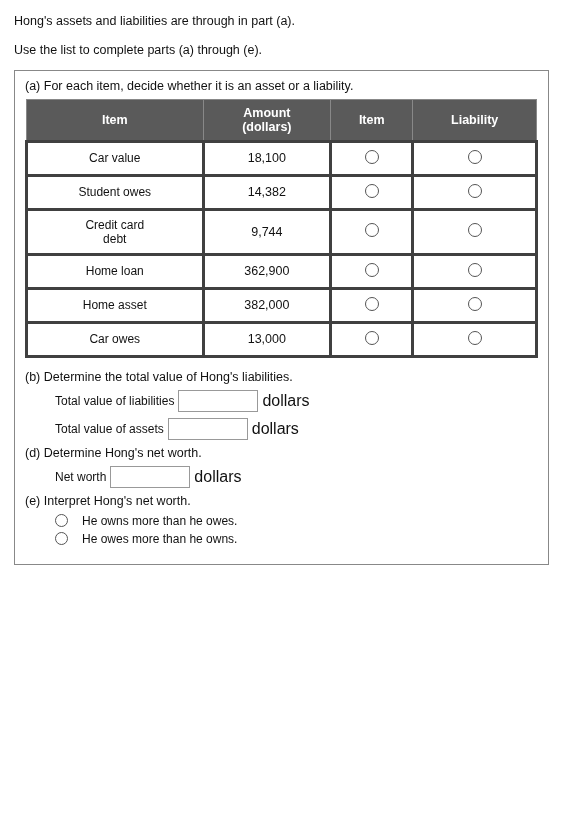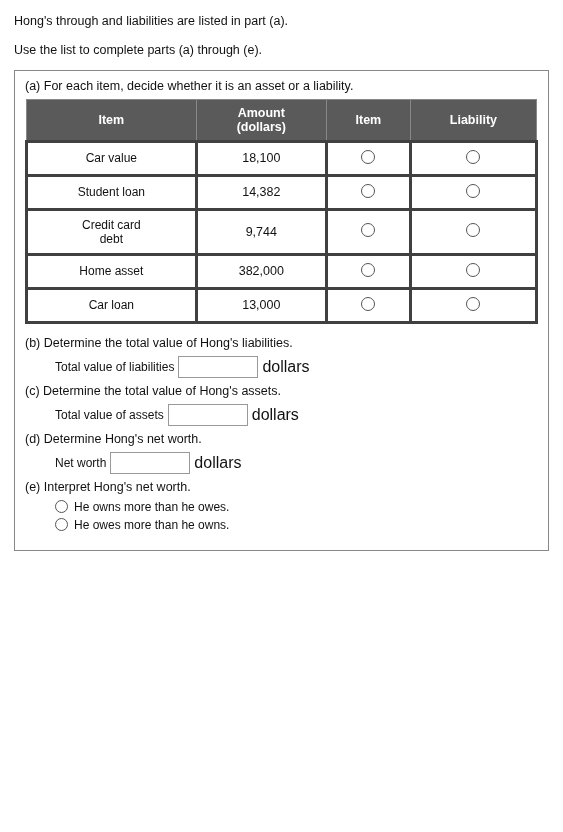--- a/index.html
+++ b/index.html
@@ -94,39 +94,39 @@
     }
     .input-box-lg {
       width: 80px;
     }
     .units-label {
       font-size: 16px;
     }
     .option-row {
       display: flex;
       align-items: center;
-      gap: 6px;
+      gap: 14px;
       margin-left: 30px;
       margin-bottom: 4px;
       font-size: 12px;
     }
     .option-circle {
       display: inline-block;
       width: 13px;
       height: 13px;
       border: 1.5px solid #555;
       border-radius: 50%;
       background: #fff;
       flex-shrink: 0;
     }
   </style>
 </head>
 <body>
 
-<p class="intro-text">Hong's through and liabilities are listed in part (a).</p>
+<p class="intro-text">Hong's assets and liabilities are through in part (a).</p>
 <p class="intro-text">Use the list to complete parts (a) through (e).</p>
 
 <div class="main-box">
 
   <div class="section">
     <p class="part-label">(a) For each item, decide whether it is an asset or a liability.</p>
     <table>
       <thead>
         <tr>
           <th class="item-col">Item</th>
@@ -136,58 +136,63 @@
         </tr>
       </thead>
       <tbody id="table-body">
       <tr>
             <td class="item-name">Car value</td>
             <td>18,100</td>
             <td><span class="radio-circle"></span></td>
             <td><span class="radio-circle"></span></td>
           </tr>
           <tr>
-            <td class="item-name">Student loan</td>
+            <td class="item-name">Student owes</td>
             <td>14,382</td>
             <td><span class="radio-circle"></span></td>
             <td><span class="radio-circle"></span></td>
           </tr>
           <tr>
             <td class="item-name">Credit card<br>debt</td>
             <td>9,744</td>
             <td><span class="radio-circle"></span></td>
             <td><span class="radio-circle"></span></td>
           </tr>
           <tr>
+            <td class="item-name">Home loan</td>
+            <td>362,900</td>
+            <td><span class="radio-circle"></span></td>
+            <td><span class="radio-circle"></span></td>
+          </tr>
+          <tr>
             <td class="item-name">Home asset</td>
             <td>382,000</td>
             <td><span class="radio-circle"></span></td>
             <td><span class="radio-circle"></span></td>
           </tr>
           <tr>
-            <td class="item-name">Car loan</td>
+            <td class="item-name">Car owes</td>
             <td>13,000</td>
             <td><span class="radio-circle"></span></td>
             <td><span class="radio-circle"></span></td>
           </tr>
         </tbody>
     </table>
   </div>
 
   <div class="section">
     <p class="section-title">(b) Determine the total value of Hong's liabilities.</p>
     <div class="answer-line">
       <span class="answer-label">Total value of liabilities</span>
       <div class="input-box input-box-lg"></div>
       <span class="units-label">dollars</span>
     </div>
   </div>
 
   <div class="section">
-    <p class="section-title">(c) Determine the total value of Hong's assets.</p>
     <div class="answer-line">
       <span class="answer-label">Total value of assets</span>
       <div class="input-box input-box-lg"></div>
       <span class="units-label">dollars</span>
     </div>
   </div>
 
   <div class="section">
     <p class="section-title">(d) Determine Hong's net worth.</p>
     <div class="answer-line">

